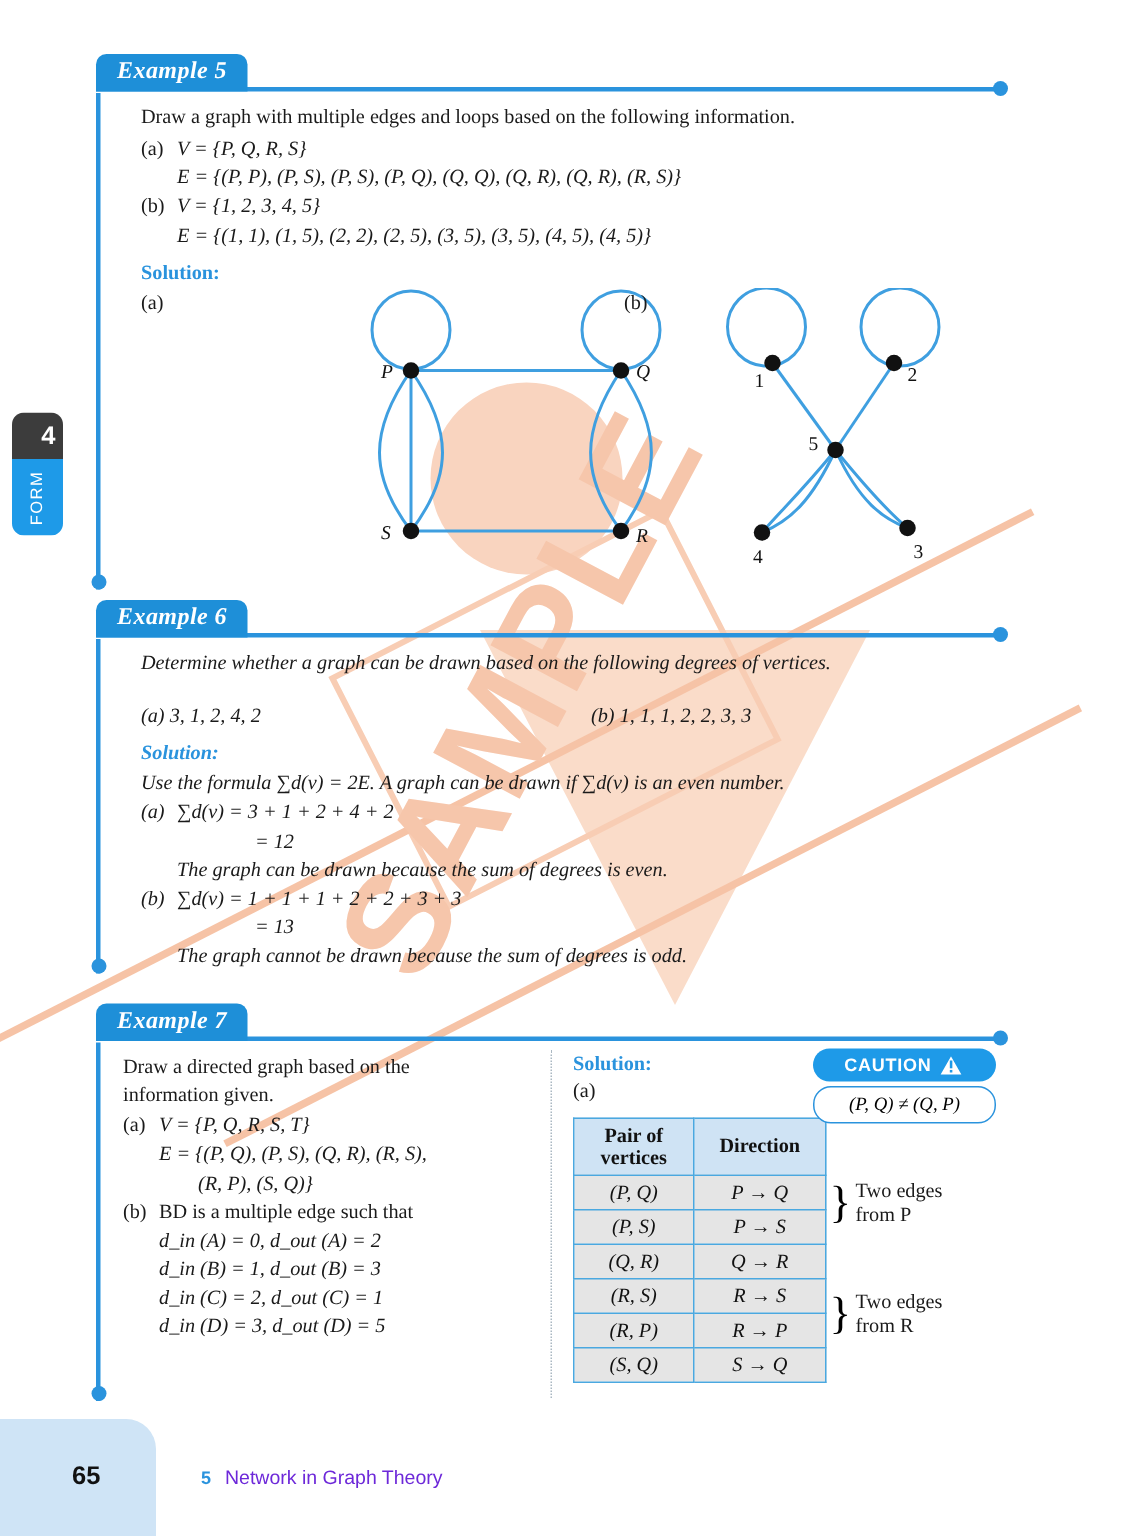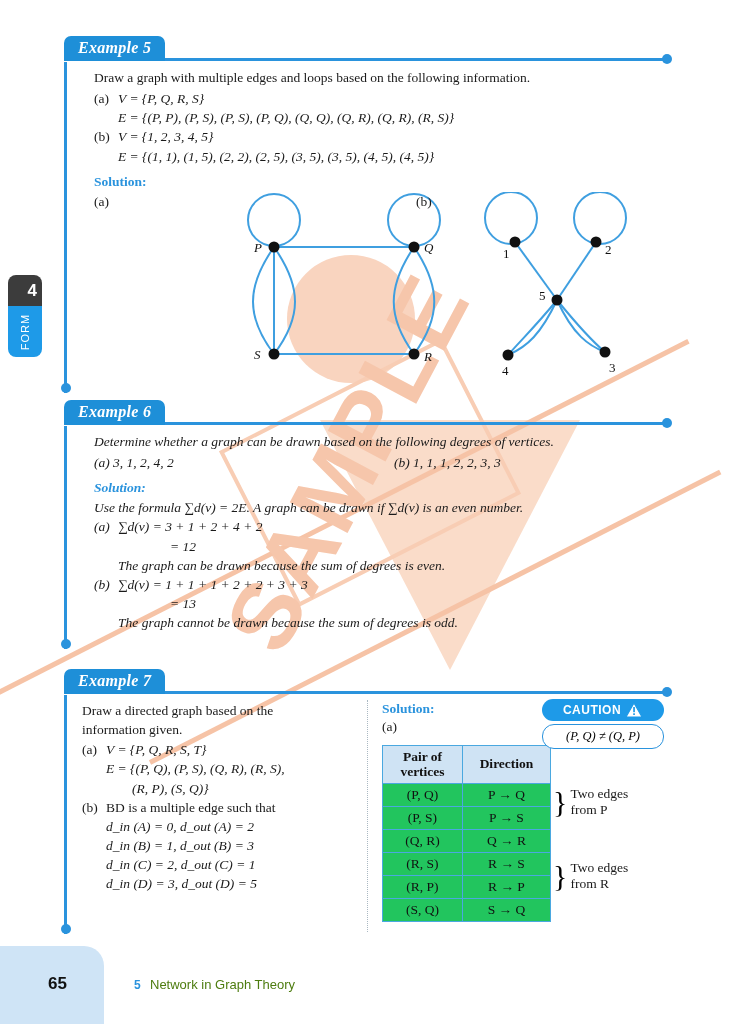--- a/index.html
+++ b/index.html
@@ -112,21 +112,21 @@
   
   table.dirtab { border-collapse:collapse; }
   table.dirtab th, table.dirtab td {
     border:1.4px solid #4aa8e0; text-align:center;
     font-size:13.5px; color:#111; padding:3px 6px;
   }
   table.dirtab th {
     background:#cfe3f4; font-weight:bold; line-height:1.15;
     font-family:"Liberation Serif", serif;
   }
-  table.dirtab td { background:#22c55e; }
+  table.dirtab td { background:#e5e5e5; font-style:italic; }
 
   
   .caution { position:absolute; right:8px; top:0; width:122px; z-index:7; }
   .caut-head {
     background:#1e9ae8; color:#fff; border-radius:11px;
     font-family:"Liberation Sans", sans-serif; font-weight:bold; font-size:12px;
     padding:3px 6px; display:flex; align-items:center; justify-content:center; gap:4px;
     letter-spacing:.5px;
   }
   .caut-body {
@@ -151,21 +151,21 @@
   .foot-pg {
     position:absolute; left:48px; top:36px;
     font-family:"Liberation Sans", sans-serif; font-weight:bold; font-size:17px; color:#111;
   }
   .foot-num {
     position:absolute; left:134px; top:40px;
     font-family:"Liberation Sans", sans-serif; font-weight:bold; font-size:12px; color:#2a93dd;
   }
   .foot-ttl {
     position:absolute; left:150px; top:39px;
-    font-family:"Liberation Sans", sans-serif; font-size:13px; color:#4d7c0f;
+    font-family:"Liberation Sans", sans-serif; font-size:13px; color:#6d28d9;
   }
 </style>
 </head>
 <body>
 
 <div class="watermark">
   <div class="wm-circle"></div>
   <div class="wm-tri"></div>
   <div class="wm-outline"></div>
   <div class="wm-stripe wm-s1"></div>
@@ -266,21 +266,21 @@
     <div class="ex-rule-dot"></div>
     <div class="ex-badge">Example 6</div>
   </div>
   <div class="ex-body" style="height:232px;font-style:italic;">
     <div class="ex-vline">
       <div class="ex-vdot"></div>
     </div>
 
     <div class="txt" style="padding-top:6px;">Determine whether a graph can be drawn based on the following degrees of vertices.</div>
 
-    <div style="display:flex; margin-top:2px;">
+    <div style="display:flex; margin-top:16px;">
       <div class="txt" style="width:300px;">(a)   3, 1, 2, 4, 2</div>
       <div class="txt">(b)   1, 1, 1, 2, 2, 3, 3</div>
     </div>
 
     <div class="solution">Solution:</div>
 
     <div class="txt">Use the formula ∑d(v) = 2E. A graph can be drawn if ∑d(v) is an even number.</div>
 
     <div class="row txt">
       <div class="lbl">(a)</div>

